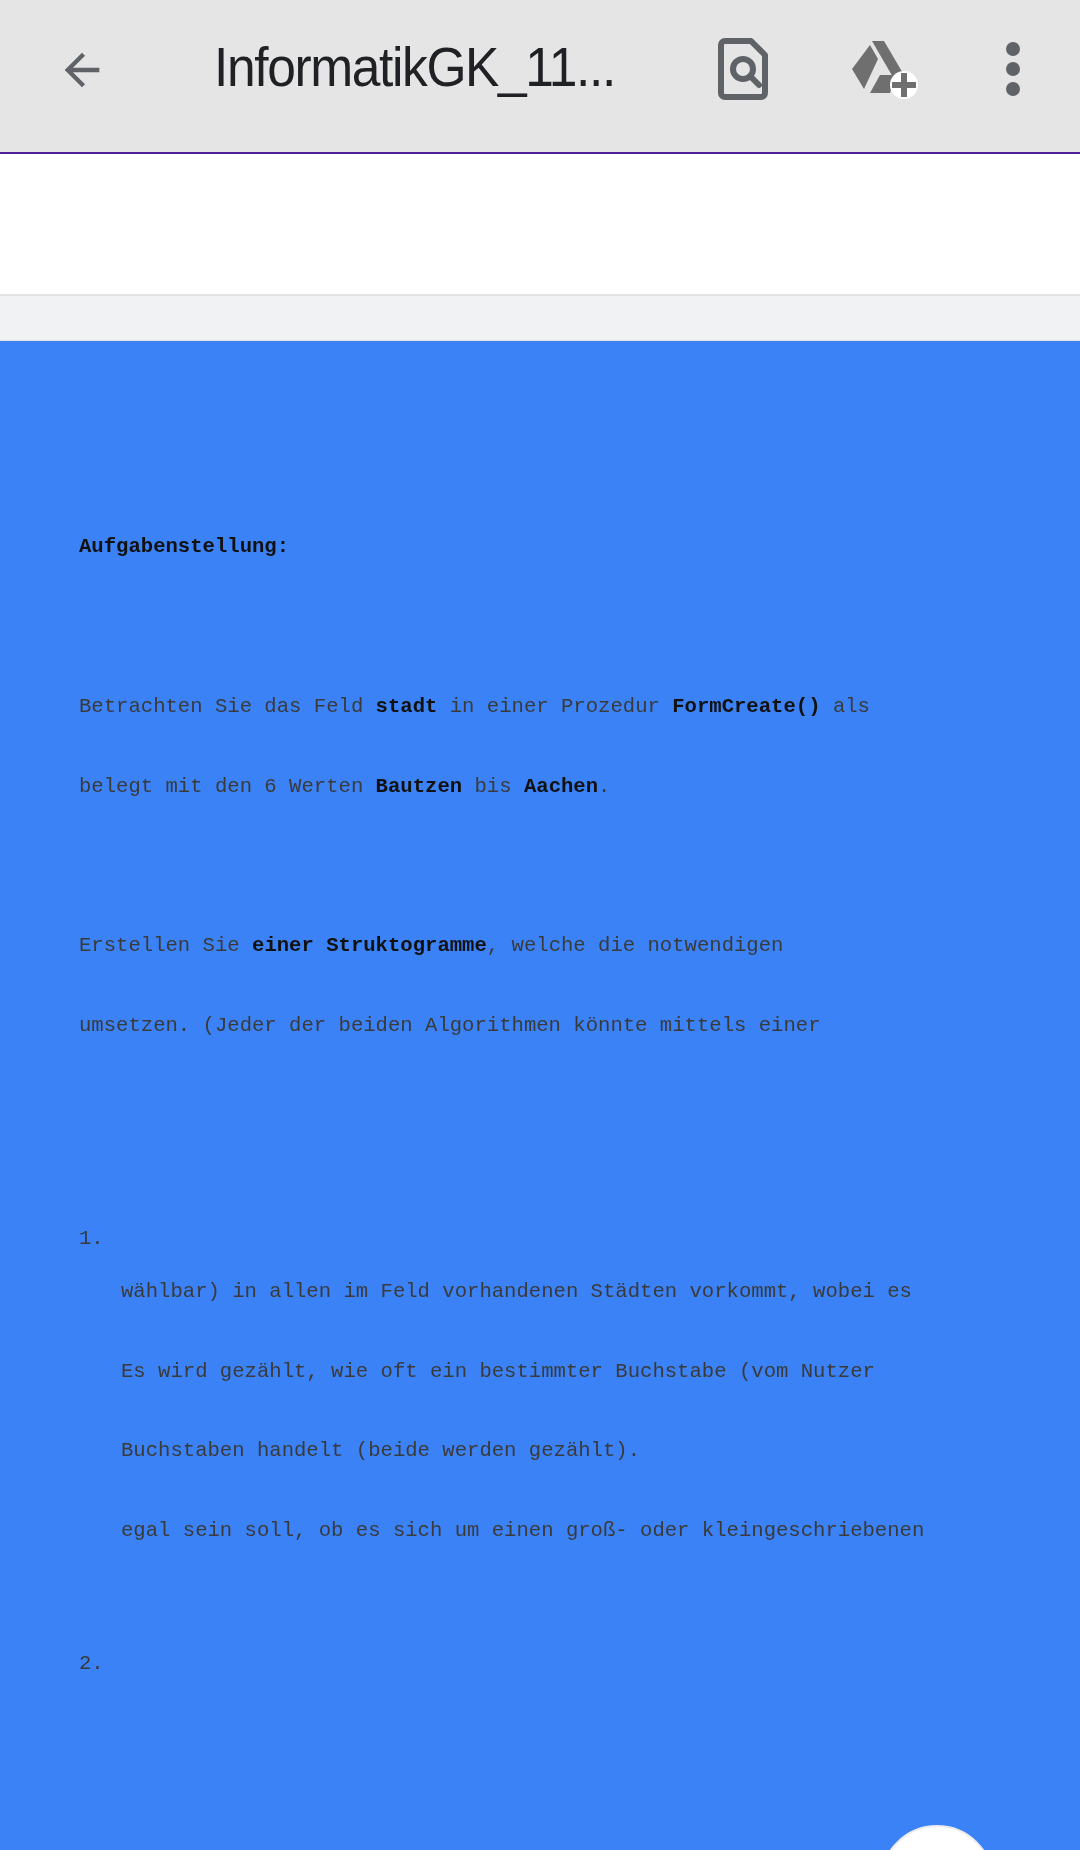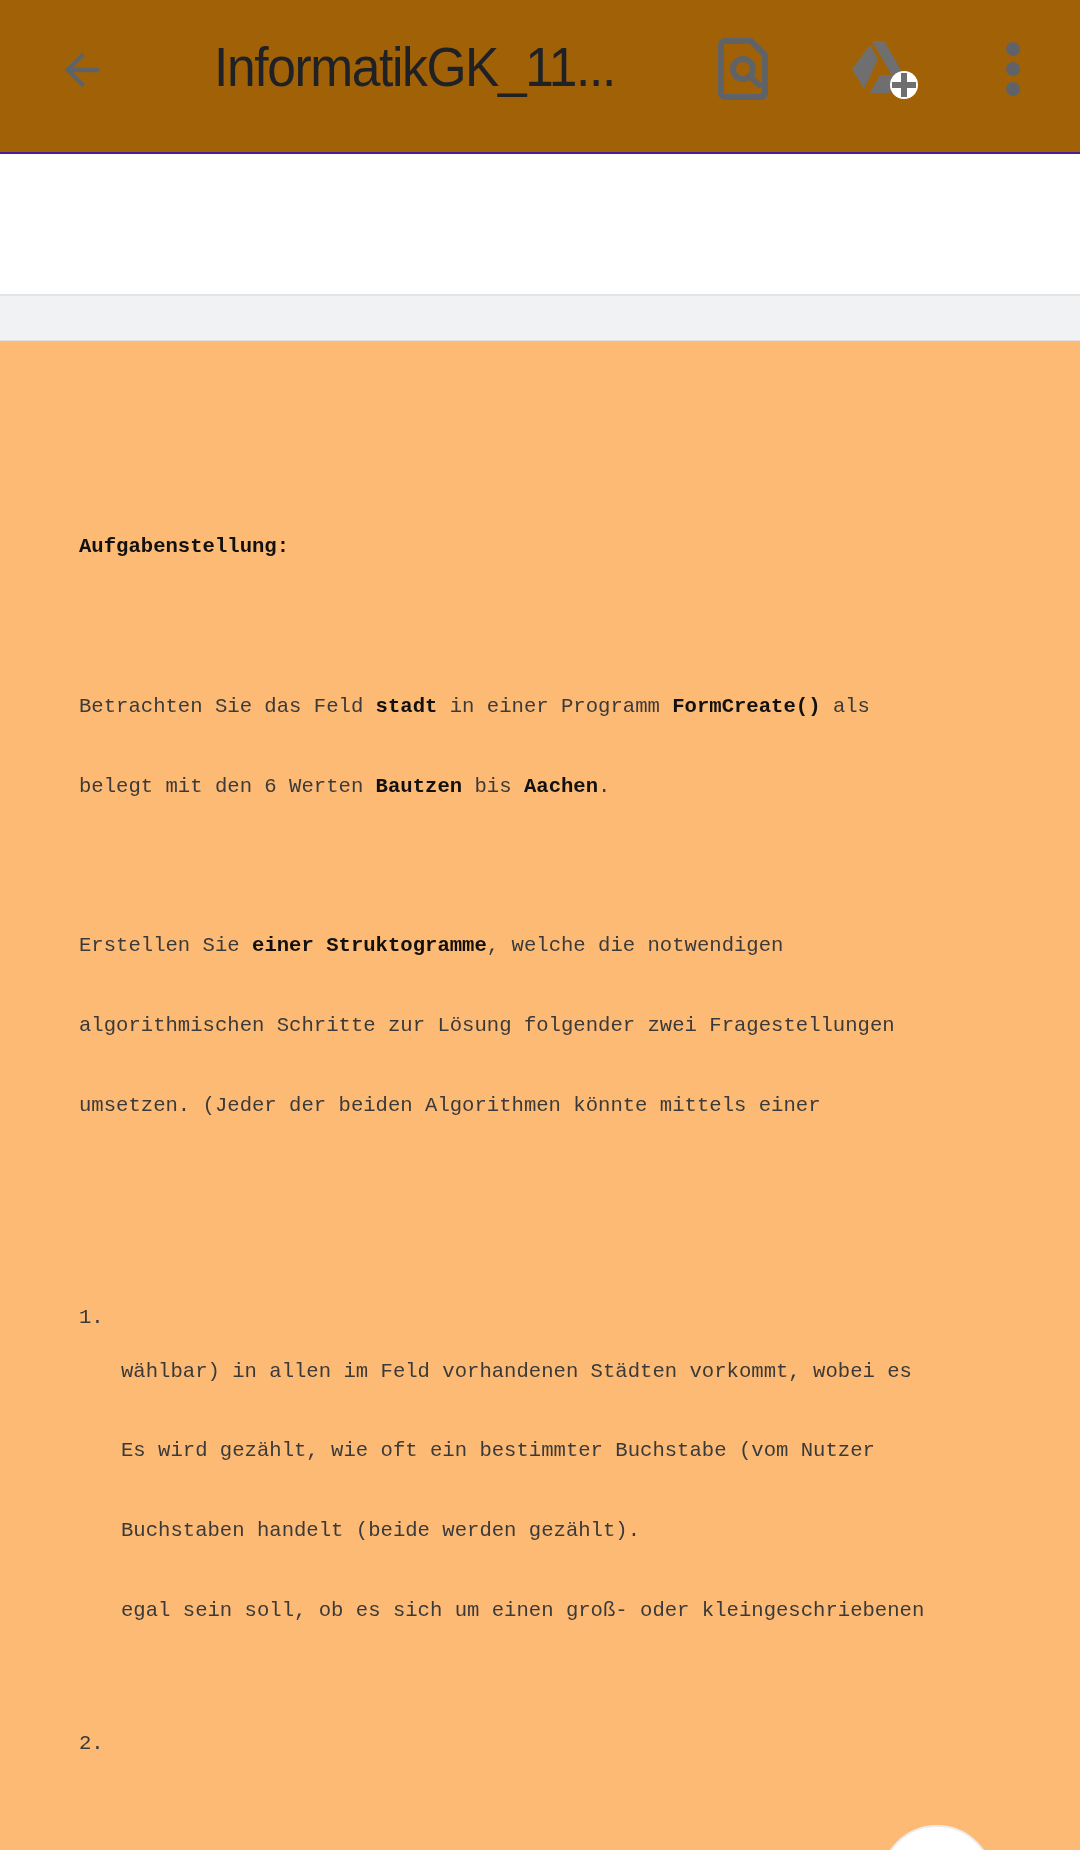--- a/index.html
+++ b/index.html
@@ -1,24 +1,24 @@
 <!DOCTYPE html>
 <html><head>
 <meta charset="utf-8">
 <style>
   html, body { margin:0; padding:0; }
   body { width:1080px; height:1850px; background:#ffffff; position:relative; overflow:hidden; font-family:"Liberation Sans", sans-serif; }
   .leftedge { position:absolute; left:0; top:0; width:2px; height:1850px; background:#d6d6d6; }
-  .appbar { position:absolute; left:0; top:0; width:1080px; height:152px; background:#a16207; border-bottom:8px solid #4c1d95; box-shadow:0 2px 3px rgba(0,0,0,0.06);text-align:center; }
+  .appbar { position:absolute; left:0; top:0; width:1080px; height:152px; background:#e5e5e5; border-bottom:8px solid #4c1d95; box-shadow:0 2px 3px rgba(0,0,0,0.06);text-align:center; }
   .back { position:absolute; left:52px; top:40px; width:60px; height:60px; display:flex; align-items:center; justify-content:center; cursor:pointer; }
   .title { position:absolute; left:214px; top:34px; font-size:56px; color:#202124; letter-spacing:-1.5px; font-family:"Liberation Sans", sans-serif; white-space:nowrap; transform:scaleX(0.92); transform-origin:left center; }
   .iconbtn { position:absolute; top:34px; width:70px; height:70px; display:flex; align-items:center; justify-content:center; cursor:pointer; }
   .page1 { position:absolute; left:0; top:154px; width:1080px; height:140px; background:#fff; }
   .gap { position:absolute; left:0; top:294px; width:1080px; height:44px; background:#f1f2f4; border-top:2px solid #e4e4e4; border-bottom:3px solid #e1e1e1; }
-  .page2 { position:absolute; left:0; top:341px; width:1080px; height:1509px; background:#fdba74; }
+  .page2 { position:absolute; left:0; top:341px; width:1080px; height:1509px; background:#3b82f6; }
   .doc { position:absolute; left:79px; top:140px; width:990px; font-family:"Liberation Mono", monospace; font-size:20.6px; line-height:26.6px; color:#3a3a3a; white-space:pre; }
   .doc b { color:#111; font-weight:bold; }
   .para { margin:0; }
   .sp { height:26.6px; }
   .li { display:flex; }
   .li .num { width:42px; text-align:left; }
   .fab { position:absolute; left:880px; top:1825px; width:110px; height:110px; border-radius:50%; border:2px solid #ececec; background:#fff; }
 </style>
 </head>
 <body>
@@ -58,25 +58,24 @@
   </div>
 </div>
 
 <div class="page1"></div>
 <div class="gap"></div>
 
 <div class="page2">
   <div class="doc">
     <div class="para"><b>Aufgabenstellung:</b></div>
     <div class="sp"></div>
-    <div class="para"><span>Betrachten Sie das Feld </span><b>stadt</b><span> in einer Programm </span><b>FormCreate()</b><span> als</span></div>
+    <div class="para"><span>Betrachten Sie das Feld </span><b>stadt</b><span> in einer Prozedur </span><b>FormCreate()</b><span> als</span></div>
     <div class="para"><span>belegt mit den 6 Werten </span><b>Bautzen</b><span> bis </span><b>Aachen</b><span>.</span></div>
     <div class="sp"></div>
     <div class="para"><span>Erstellen Sie </span><b>einer Struktogramme</b><span>, welche die notwendigen</span></div>
-    <div class="para">algorithmischen Schritte zur Lösung folgender zwei Fragestellungen</div>
     <div class="para">umsetzen. (Jeder der beiden Algorithmen könnte mittels einer</div>
     <div class="sp"></div>
     <div>
       <div class="li">
         <span class="num">1.</span>
         <div>
           <div>wählbar) in allen im Feld vorhandenen Städten vorkommt, wobei es</div>
           <div>Es wird gezählt, wie oft ein bestimmter Buchstabe (vom Nutzer</div>
           <div>Buchstaben handelt (beide werden gezählt).</div>
           <div>egal sein soll, ob es sich um einen groß- oder kleingeschriebenen</div>

